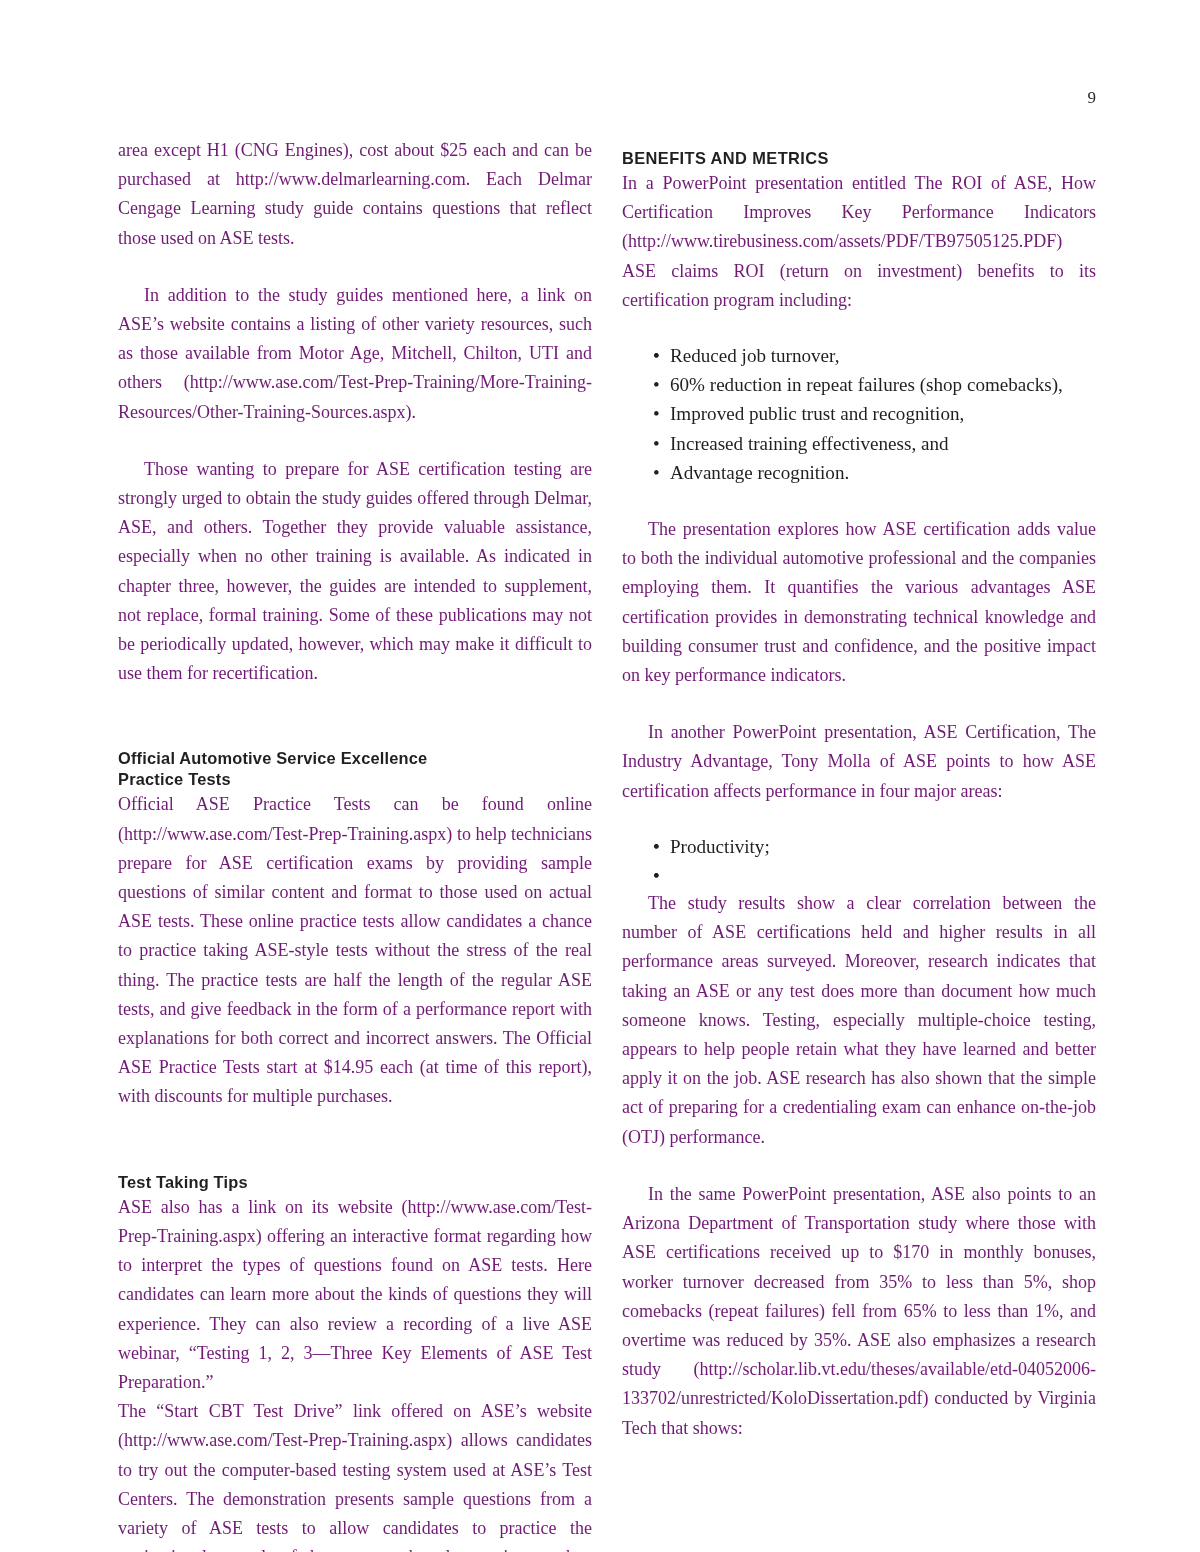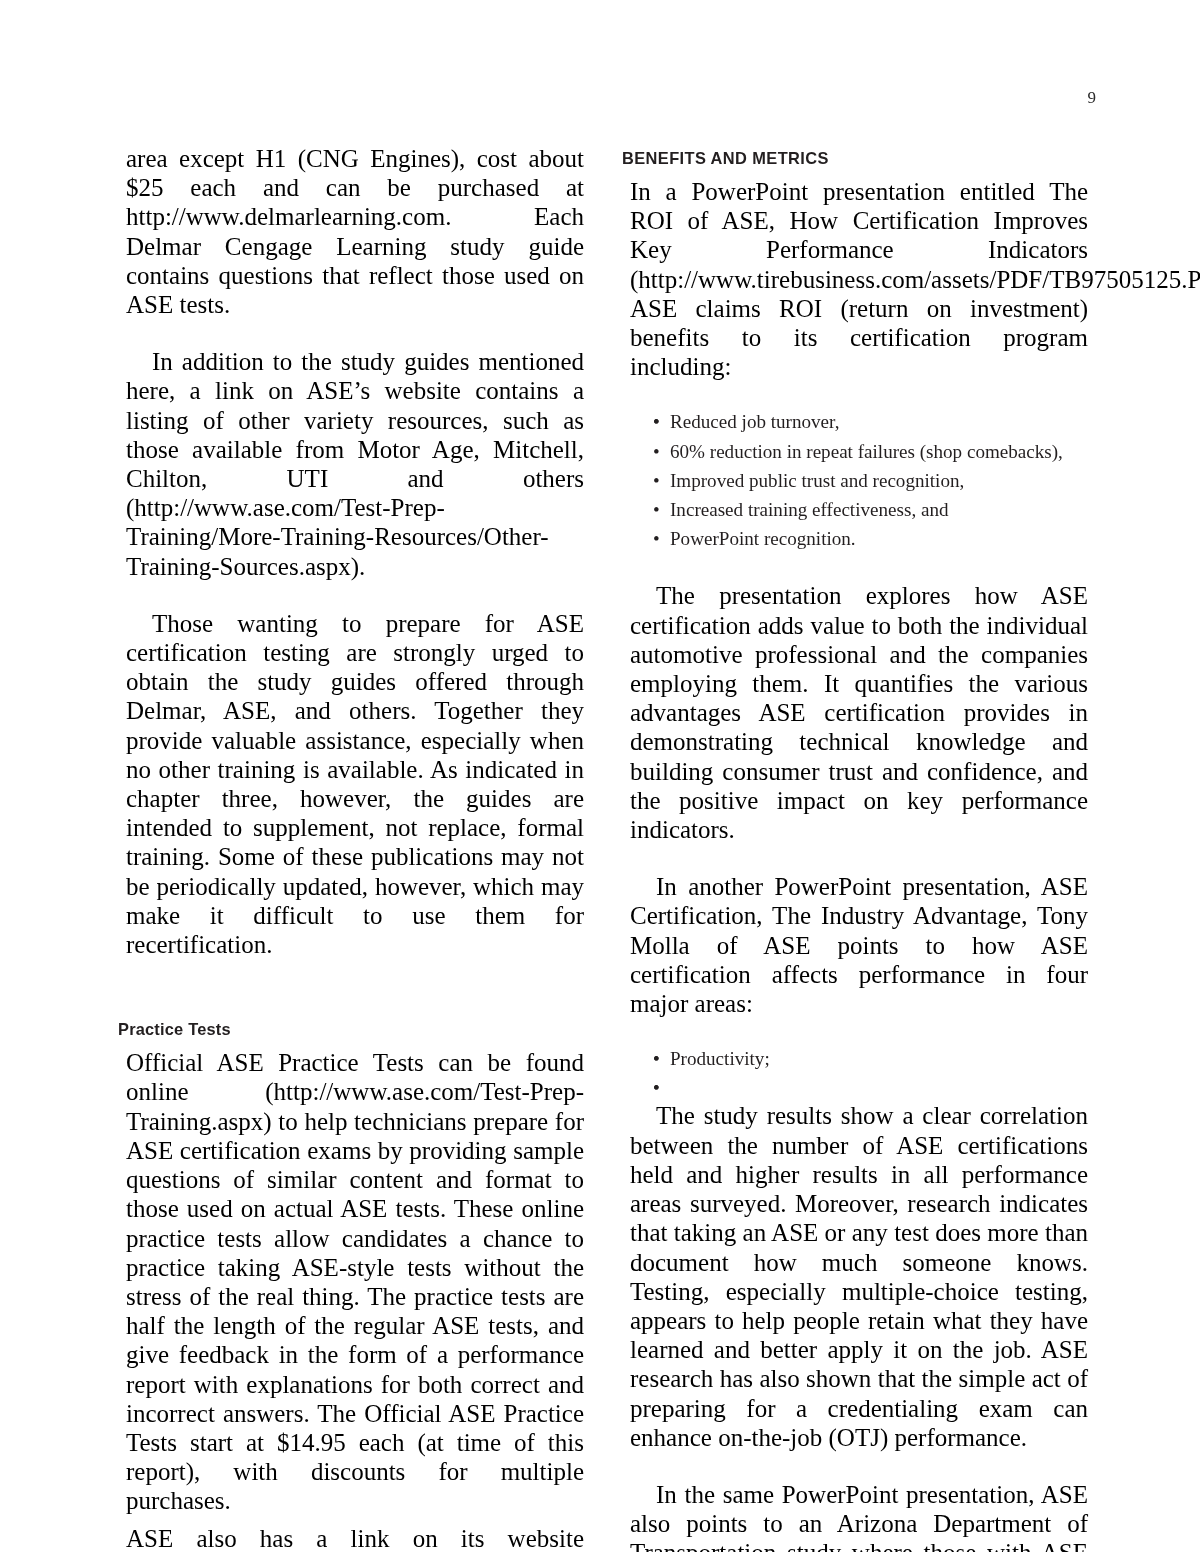--- a/index.html
+++ b/index.html
@@ -32,26 +32,26 @@
     left: 118px;
     width: 978px;
     display: flex;
     justify-content: space-between;
     align-items: flex-start;
   }
   .col {
     width: 474px;
   }
   p.body {
-    margin: 8px;
-    font-size: 25px;
+    margin: 0;
+    font-size: 18px;
     line-height: 29.2px;
     text-align: justify;
     text-justify: inter-word;
-    color: #000000;
+    color: #701a75;
     hyphens: none;
   }
   p.body.indent {
     text-indent: 26px;
   }
   p.body.gap {
     margin-top: 28px;
   }
   h2.section-head {
     margin: 0;
@@ -113,25 +113,29 @@
 
     <div class="col">
 
       <p class="body">area except H1 (CNG Engines), cost about $25 each and can be purchased at http://www.delmarlearning.com. Each Delmar Cengage Learning study guide contains questions that reflect those used on ASE tests.</p>
 
       <p class="body indent gap">In addition to the study guides mentioned here, a link on ASE’s website contains a listing of other variety resources, such as those available from Motor Age, Mitchell, Chilton, UTI and others (http://www.ase.com/Test-Prep-Training/More-Training-Resources/Other-Training-Sources.aspx).</p>
 
       <p class="body indent gap">Those wanting to prepare for ASE certification testing are strongly urged to obtain the study guides offered through Delmar, ASE, and others. Together they provide valuable assistance, especially when no other training is available. As indicated in chapter three, however, the guides are intended to supplement, not replace, formal training. Some of these publications may not be periodically updated, however, which may make it difficult to use them for recertification.</p>
 
       <div class="head-block spaced-lg">
+        <h2 class="section-head">Official Automotive Service Excellence</h2>
         <h2 class="section-head">Practice Tests</h2>
       </div>
 
       <p class="body after-head">Official ASE Practice Tests can be found online (http://www.ase.com/Test-Prep-Training.aspx) to help technicians prepare for ASE certification exams by providing sample questions of similar content and format to those used on actual ASE tests. These online practice tests allow candidates a chance to practice taking ASE-style tests without the stress of the real thing. The practice tests are half the length of the regular ASE tests, and give feedback in the form of a performance report with explanations for both correct and incorrect answers. The Official ASE Practice Tests start at $14.95 each (at time of this report), with discounts for multiple purchases.</p>
 
+      <div class="head-block spaced-lg">
+        <h2 class="section-head">Test Taking Tips</h2>
+      </div>
 
       <p class="body after-head">ASE also has a link on its website (http://www.ase.com/Test-Prep-Training.aspx) offering an interactive format regarding how to interpret the types of questions found on ASE tests. Here candidates can learn more about the kinds of questions they will experience. They can also review a recording of a live ASE webinar, “Testing 1, 2, 3—Three Key Elements of ASE Test Preparation.”</p>
 
 
       <p class="body after-head">The “Start CBT Test Drive” link offered on ASE’s website (http://www.ase.com/Test-Prep-Training.aspx) allows candidates to try out the computer-based testing system used at ASE’s Test Centers. The demonstration presents sample questions from a variety of ASE tests to allow candidates to practice the navigational controls of the computer-based tests, just as they appear at the Test Centers.</p>
 
     </div>
 
     <div class="col">
 
@@ -156,21 +160,21 @@
         <li>
           <span class="dot">•</span>
           <span class="txt">Improved public trust and recognition,</span>
         </li>
         <li>
           <span class="dot">•</span>
           <span class="txt">Increased training effectiveness, and</span>
         </li>
         <li>
           <span class="dot">•</span>
-          <span class="txt">PowerPoint recognition.</span>
+          <span class="txt">Advantage recognition.</span>
         </li>
       </ul>
 
       <p class="body indent gap">The presentation explores how ASE certification adds value to both the individual automotive professional and the companies employing them. It quantifies the various advantages ASE certification provides in demonstrating technical knowledge and building consumer trust and confidence, and the positive impact on key performance indicators.</p>
 
       <p class="body indent gap">In another PowerPoint presentation, ASE Certification, The Industry Advantage, Tony Molla of ASE points to how ASE certification affects performance in four major areas:</p>
 
       <ul class="bullets gap">
         <li>
           <span class="dot">•</span>

